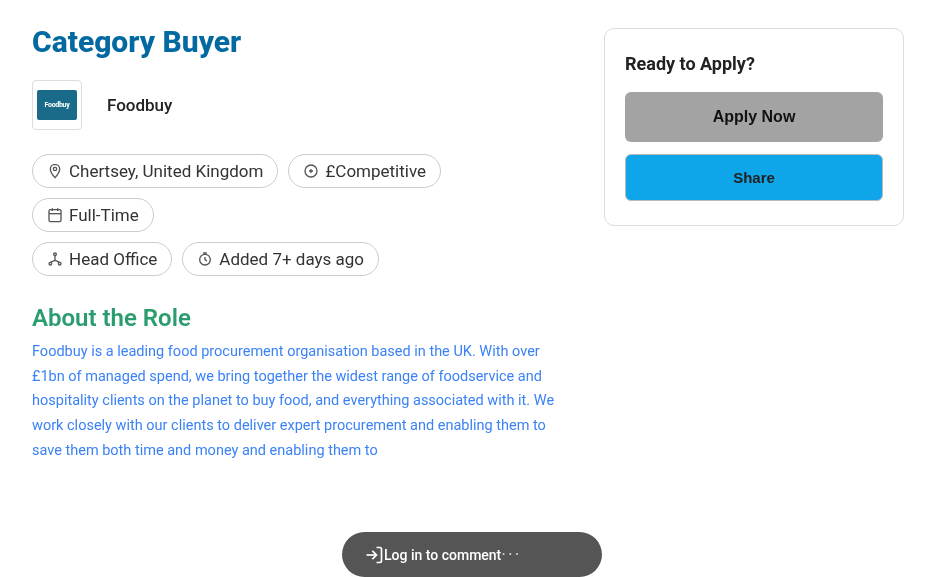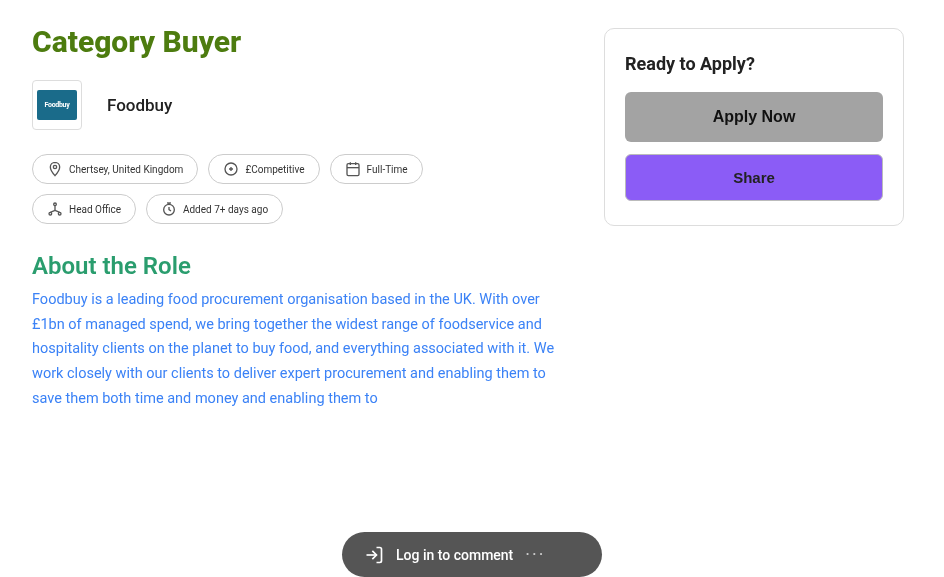--- a/index.html
+++ b/index.html
@@ -21,21 +21,21 @@
     }
 
     .main-content {
       flex: 1;
       max-width: 540px;
     }
 
     .job-title {
       font-size: 30px;
       font-weight: 800;
-      color: #4d7c0f;
+      color: #0369a1;
       margin-bottom: 20px;
       line-height: 1.2;
     }
 
     .company-row {
       display: flex;
       align-items: center;
       gap: 25px;
       margin-bottom: 24px;
     }
@@ -81,21 +81,21 @@
       margin-bottom: 10px;
     }
 
     .tag {
       display: flex;
       align-items: center;
       gap: 6px;
       border: 1.5px solid #ccc;
       border-radius: 20px;
       padding: 6px 14px;
-      font-size: 10px;
+      font-size: 17px;
       color: #333;
       white-space: nowrap;
     }
 
     .tag-icon {
       width: 16px;
       height: 16px;
       flex-shrink: 0;
     }
 
@@ -151,21 +151,21 @@
       border-radius: 6px;
       padding: 16px;
       text-align: center;
       cursor: pointer;
       margin-bottom: 12px;
     }
 
     .share-btn {
       display: block;
       width: 100%;
-      background: #8b5cf6;
+      background: #0ea5e9;
       color: #222;
       font-size: 15px;
       font-weight: 600;
       border: 1.5px solid #bbb;
       border-radius: 6px;
       padding: 14px;
       text-align: center;
       cursor: pointer;
     }
 
@@ -173,21 +173,21 @@
     .comment-bar {
       position: absolute;
       bottom: 0;
       left: 50%;
       transform: translateX(-50%);
       background: #555;
       border-radius: 30px;
       padding: 12px 22px;
       display: flex;
       align-items: center;
-      gap: 12px;
+      gap: 0;
       min-width: 260px;
       text-align: center;
     }
 
     .comment-bar-icon {
       width: 20px;
       height: 20px;
       color: #fff;
       flex-shrink: 0;
     }

